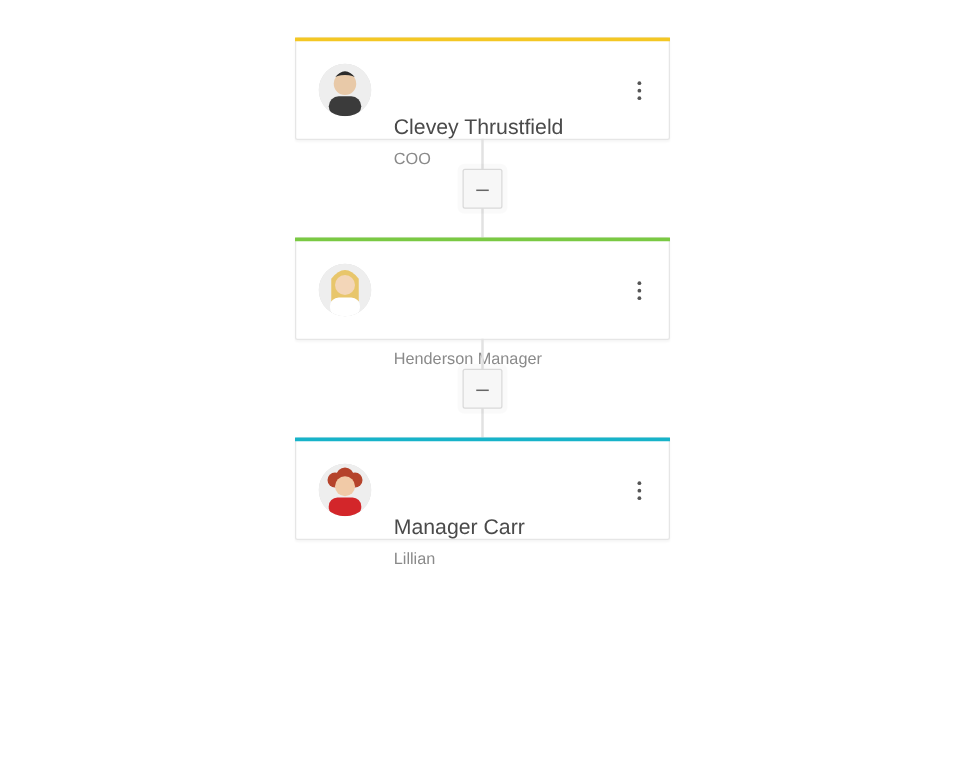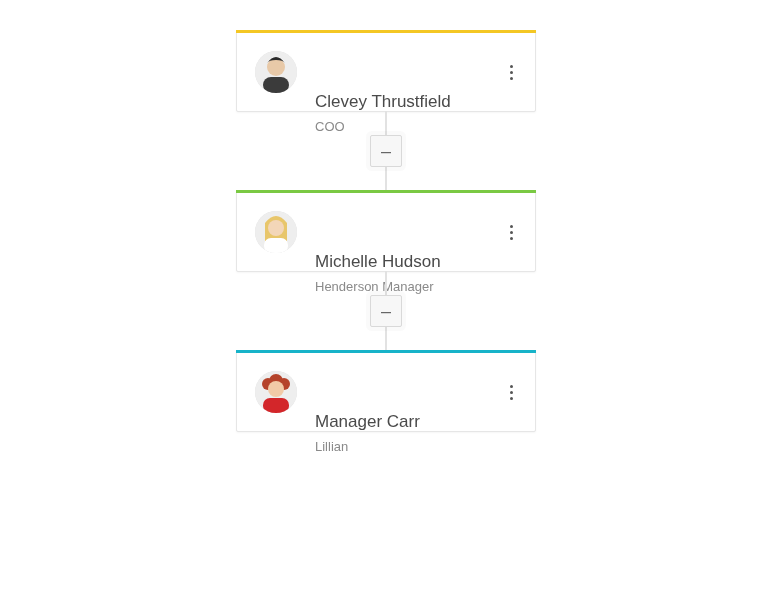--- a/index.html
+++ b/index.html
@@ -67,21 +67,20 @@
   <div class="card" style="top:190px">
     <div class="stripe" style="background:#7ac943"></div>
     <div class="avatar">
         <svg viewBox="0 0 42 42">
           <rect width="42" height="42" fill="#eeeeee"></rect>
           <path d="M10 12 q11 -14 22 0 v18 h-22z" fill="#e8c66b"></path>
           <circle cx="21" cy="17" r="8" fill="#f3d6b8"></circle>
           <rect x="9" y="27" width="24" height="15" rx="7" fill="#ffffff"></rect>
         </svg>
       </div>
-    <div class="name">Michelle Hudson</div>
     <div class="role">Henderson Manager</div>
     <div class="menu">
         <span></span>
         <span></span>
         <span></span>
       </div>
   </div>
 
   <div class="connector" style="top:271px;height:79px"></div>
   <div class="collapse" style="top:295px">–</div>

